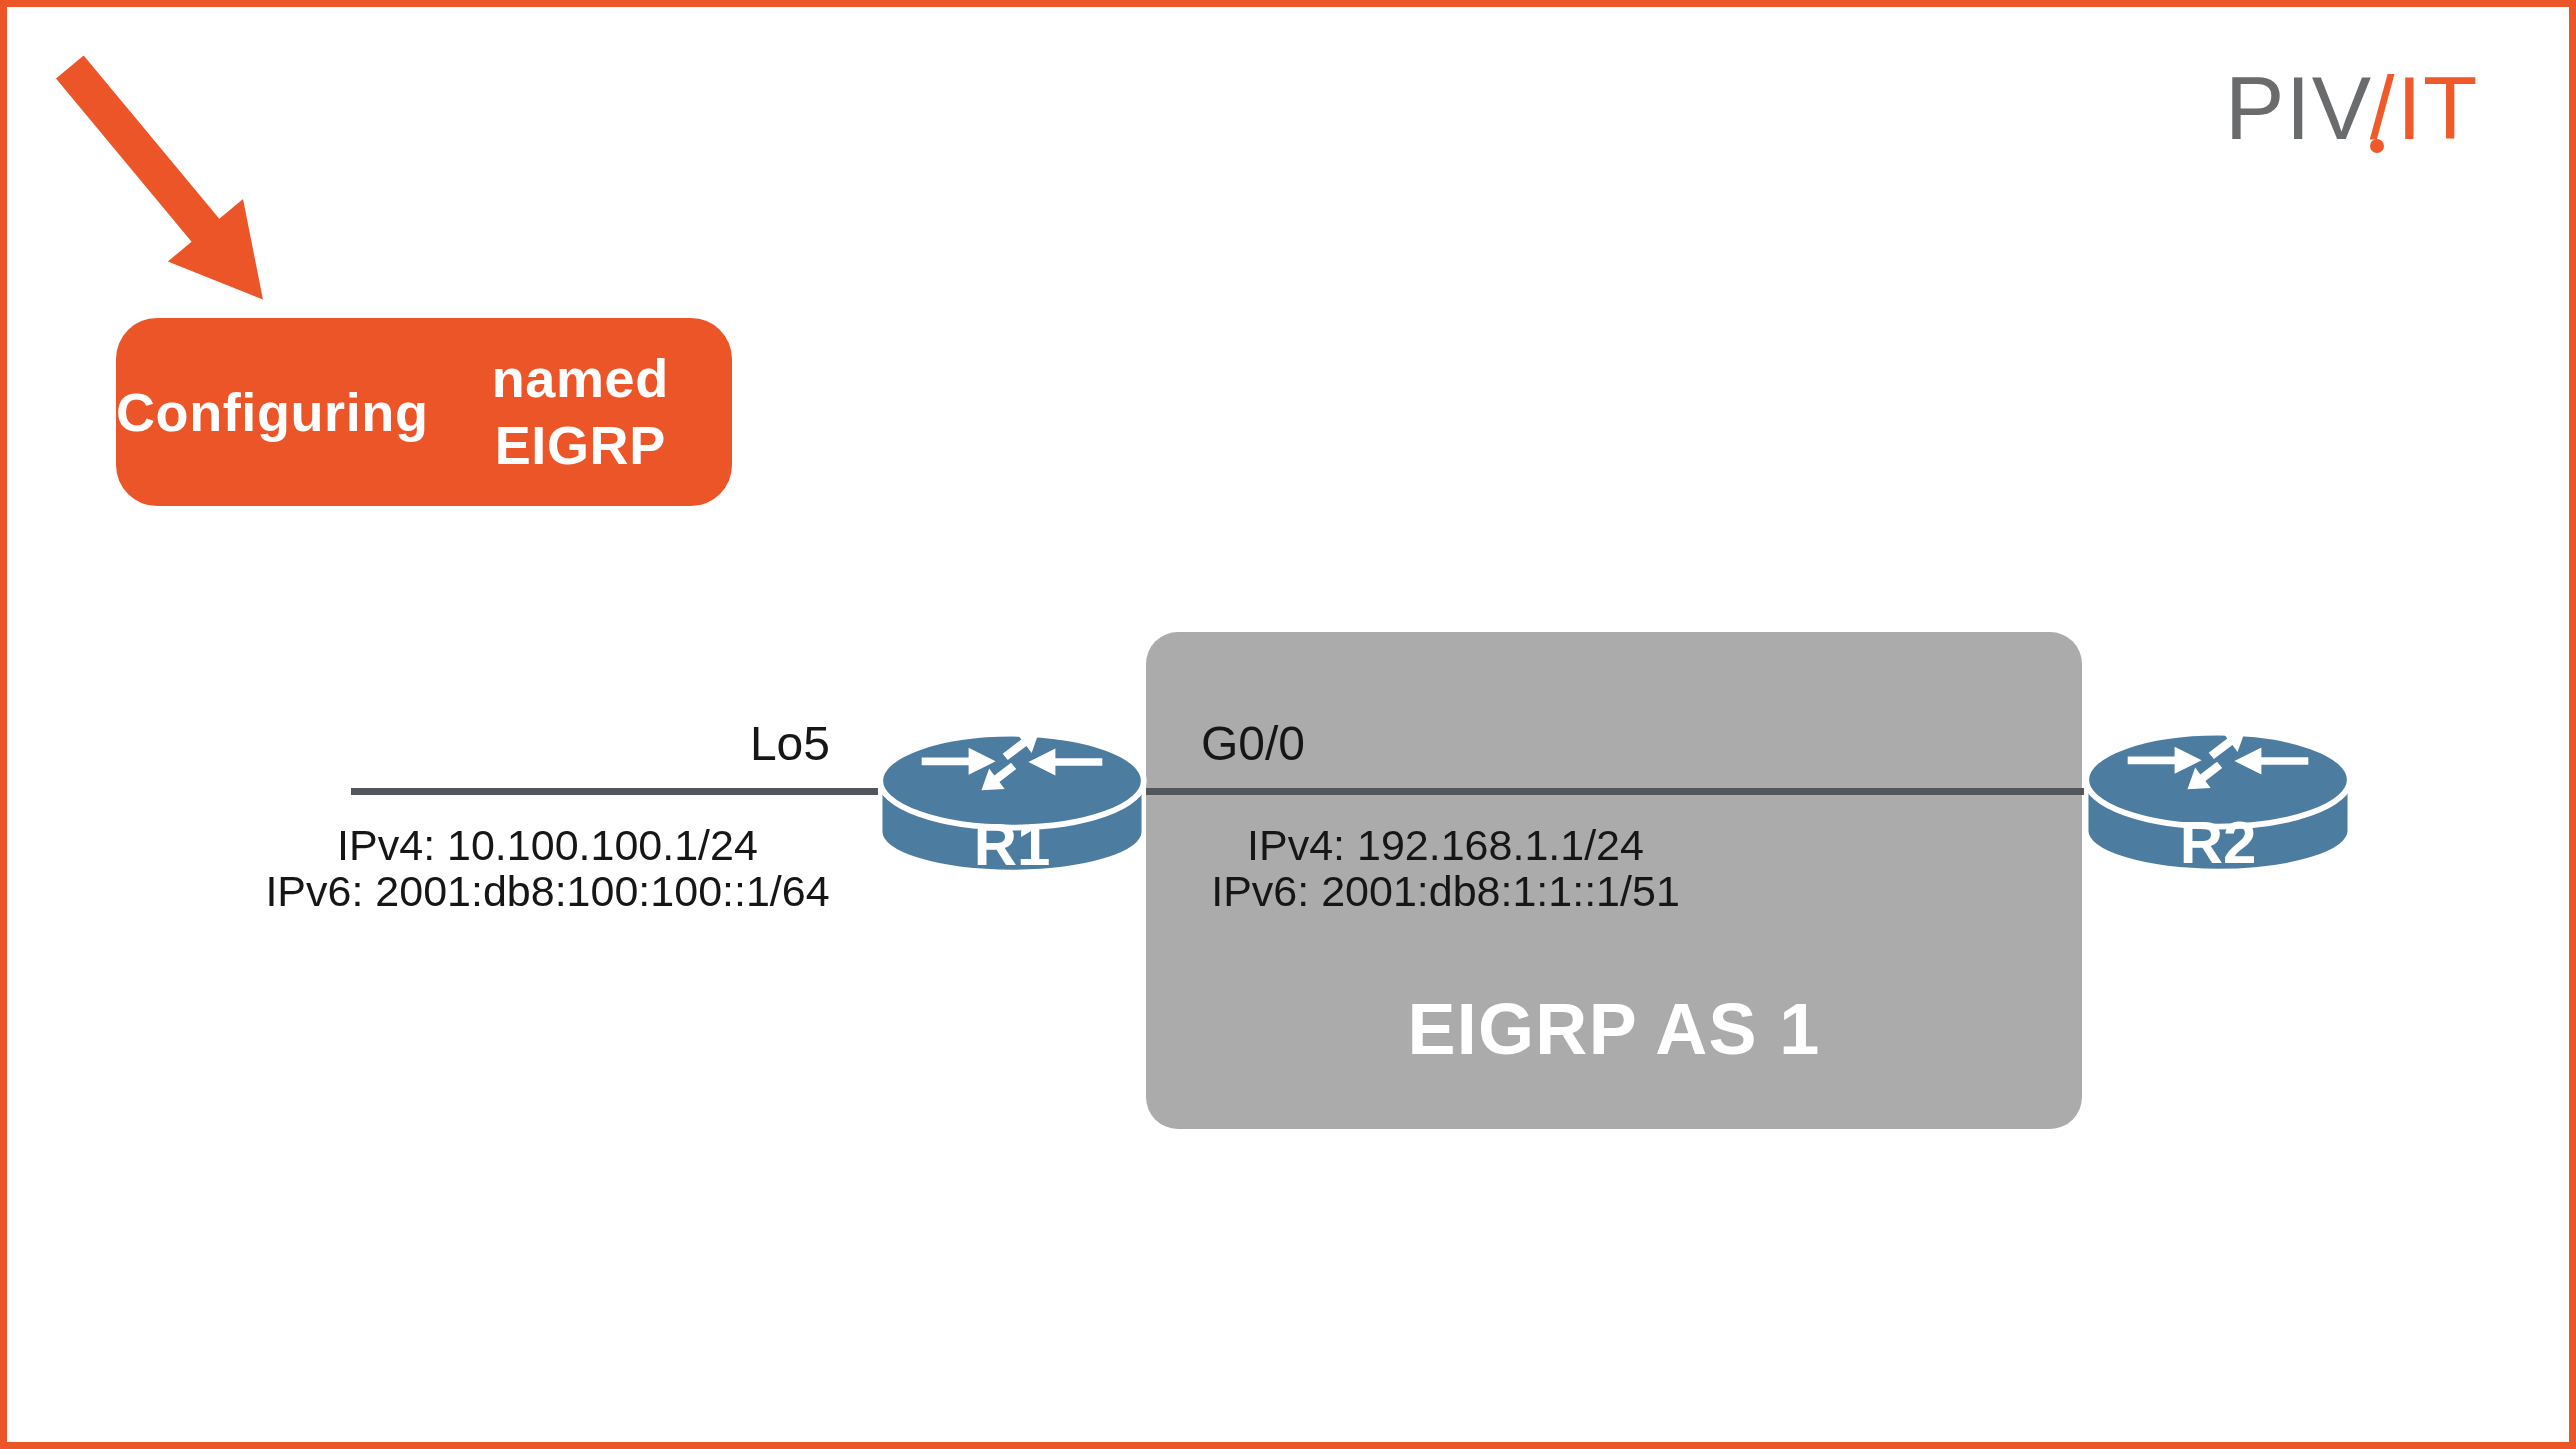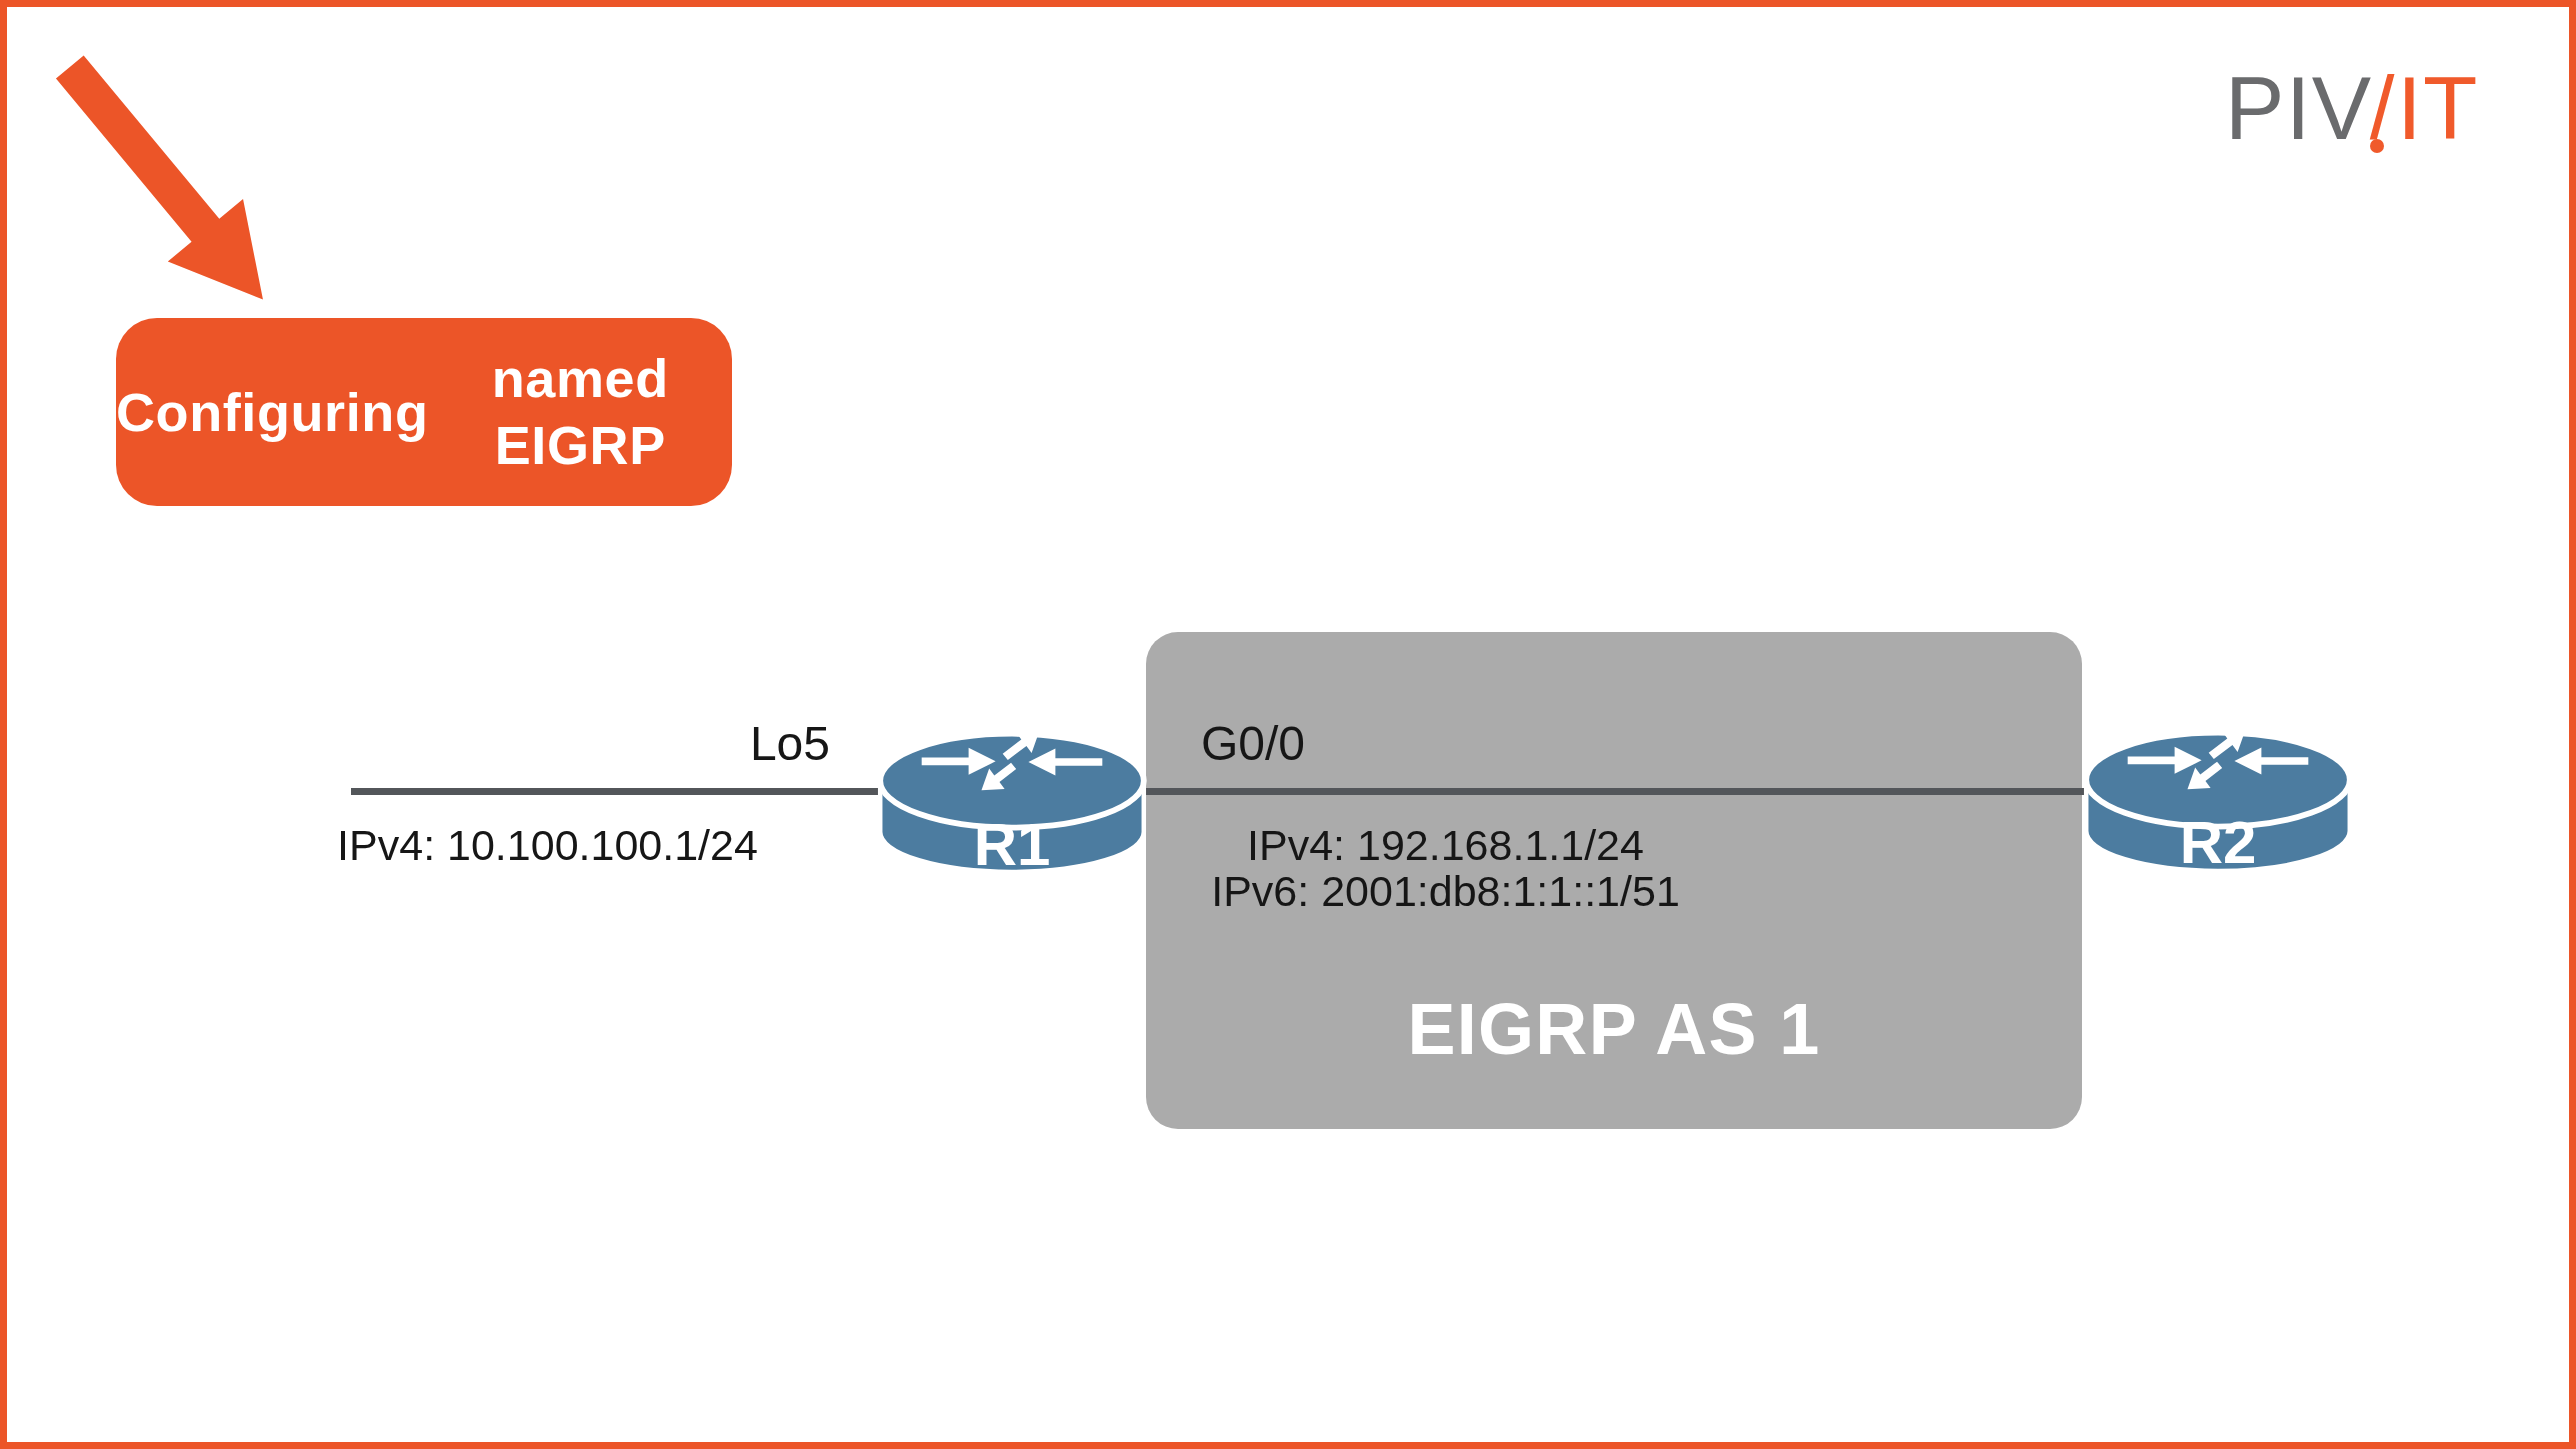--- a/index.html
+++ b/index.html
@@ -138,20 +138,21 @@
     <path d="M214,57 L188,77 L180,66 L168,100 L204,98 L196,87 L222,67 Z"></path>
   </g>
 </svg>
 <div class="router-label r2">R2</div>
 
 <div class="port-label port-lo5">Lo5</div>
 <div class="port-label port-g00">G0/0</div>
 
 <div class="ip-block ip-left">
   <div>IPv4: 10.100.100.1/24</div>
+  <div>IPv6: 2001:db8:100:100::1/64</div>
 </div>
 
 <div class="ip-block ip-mid">
   <div>IPv4: 192.168.1.1/24</div>
   <div>IPv6: 2001:db8:1:1::1/51</div>
 </div>
 
 <div class="as-title">EIGRP AS 1</div>
 
 

